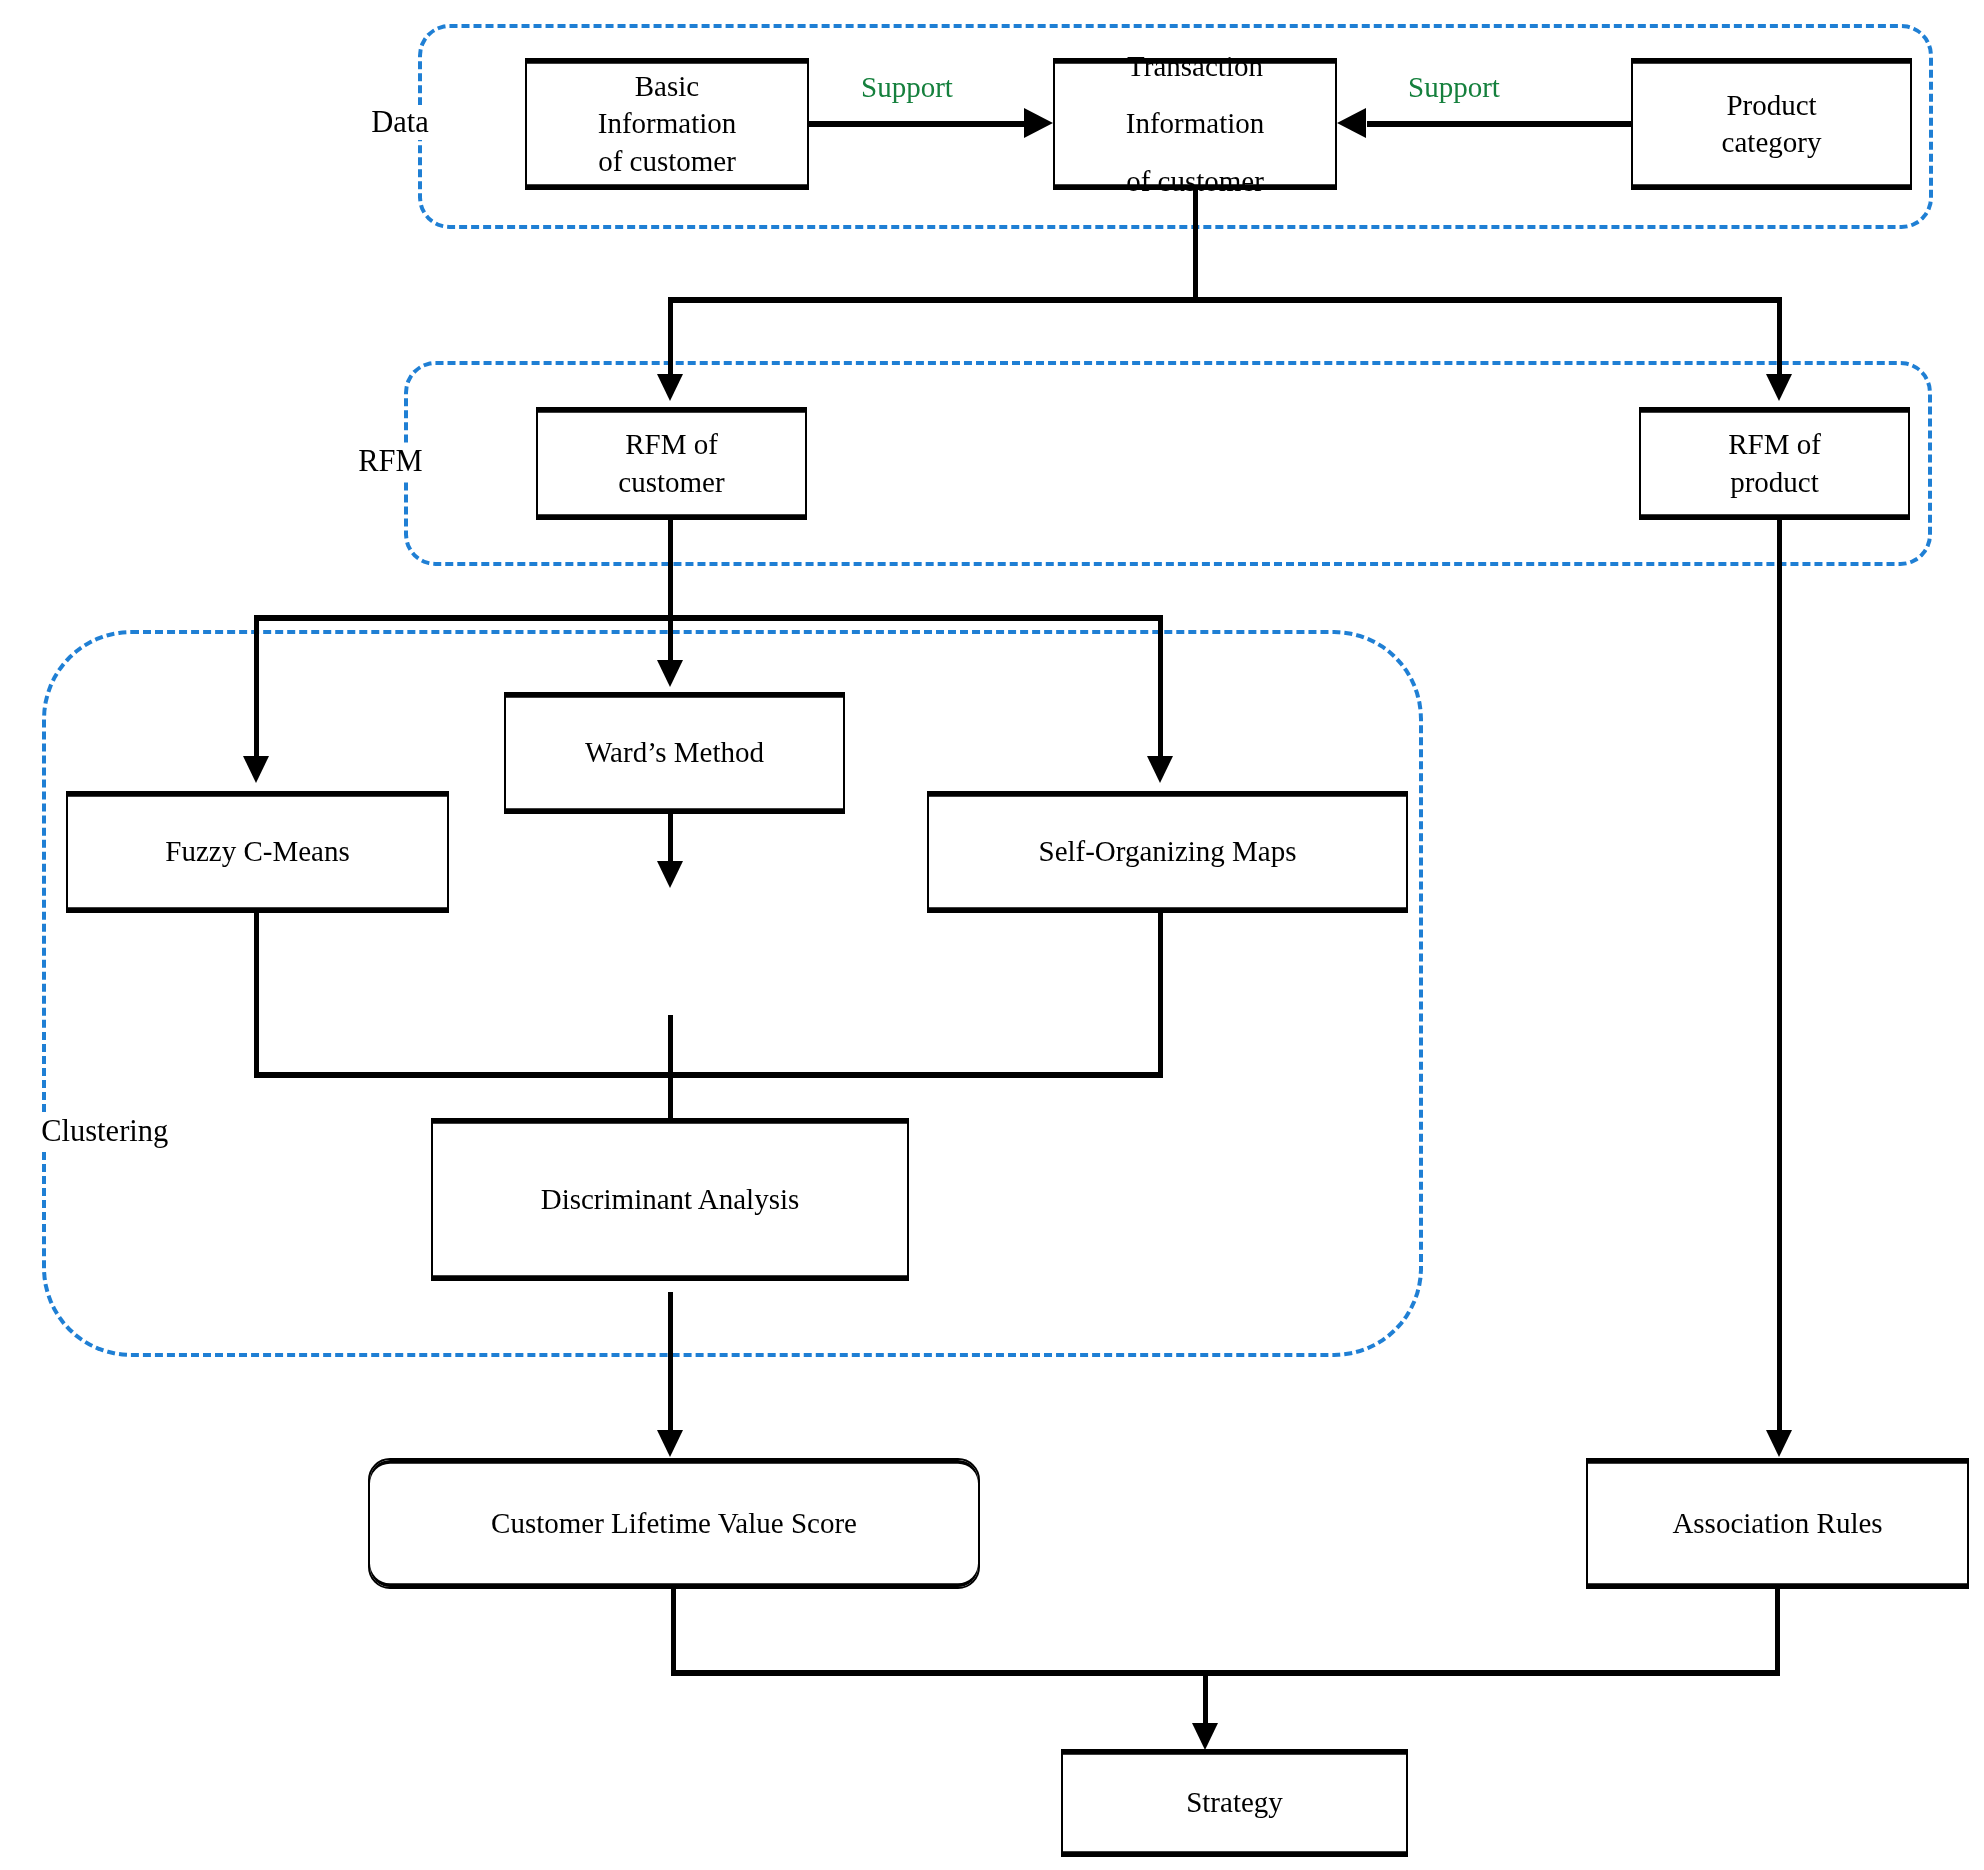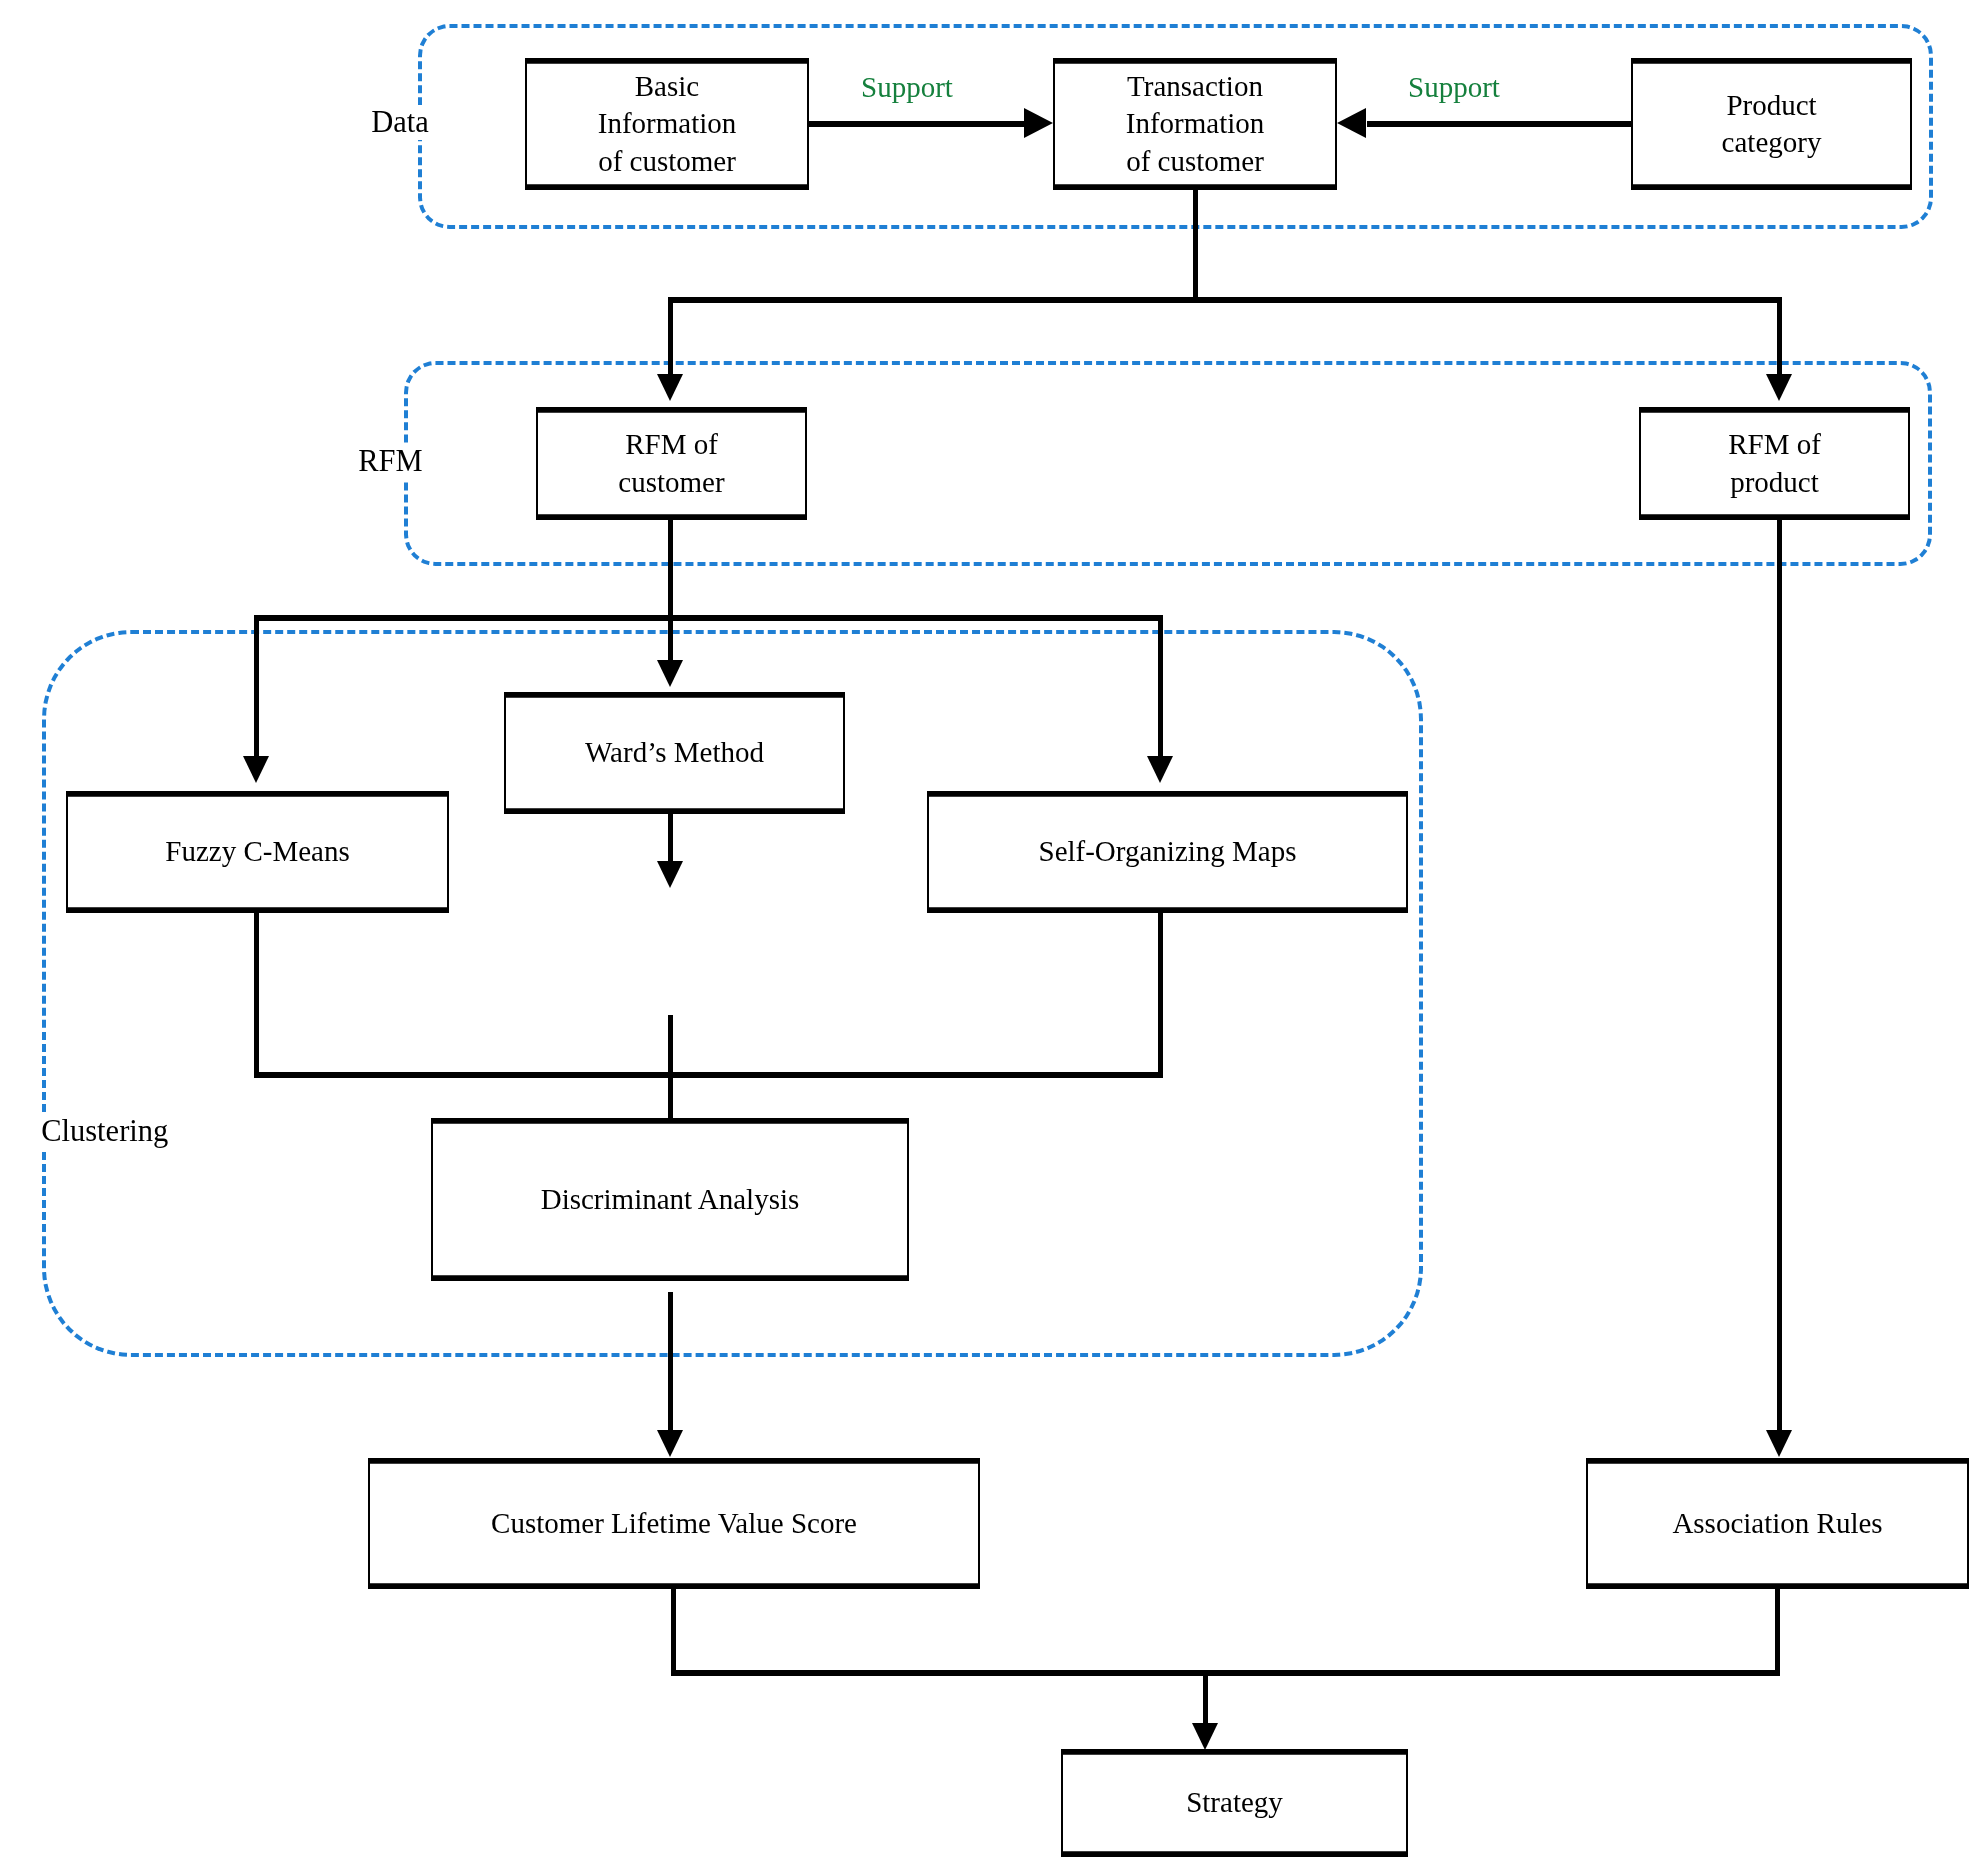--- a/index.html
+++ b/index.html
@@ -121,21 +121,21 @@
   <div class="group-label" style="left:355px; top:444px;">RFM</div>
 
   <div class="group-label" style="left:38px; top:1114px;">Clustering</div>
 
   <div class="node" style="left:525px; top:58px; width:284px; height:132px; flex-direction:column;">
     <span>Basic</span>
     <span>Information</span>
     <span>of customer</span>
   </div>
 
-  <div class="node" style="left:1053px; top:58px; width:284px; height:132px; flex-direction:column;">
+  <div class="node" style="left:1053px; top:58px; width:284px; height:132px; flex-direction:column;gap:20px;">
     <span>Transaction</span>
     <span>Information</span>
     <span>of customer</span>
   </div>
 
   <div class="node" style="left:1631px; top:58px; width:281px; height:132px; flex-direction:column;">
     <span>Product</span>
     <span>category</span>
   </div>
 
@@ -203,21 +203,21 @@
   <div class="node" style="left:431px; top:1118px; width:478px; height:163px;">
     <span>Discriminant  Analysis</span>
   </div>
 
   <div class="vline" style="left:668px; top:1292px; width:4.7px; height:139px;"></div>
   <div class="arrow-down" style="left:657px; top:1430px;"></div>
 
   <div class="vline" style="left:1777px; top:520px; width:4.7px; height:911px;"></div>
   <div class="arrow-down" style="left:1766px; top:1430px;"></div>
 
-  <div class="node" style="left:368px; top:1458px; width:612px; height:131px;">
+  <div class="node" style="left:368px; top:1458px; width:612px; height:131px;border-radius:22px;">
     <span>Customer Lifetime  Value  Score</span>
   </div>
 
   <div class="node" style="left:1586px; top:1458px; width:383px; height:131px;">
     <span>Association Rules</span>
   </div>
 
   <div class="vline" style="left:671px; top:1589px; width:4.7px; height:84px;"></div>
   <div class="vline" style="left:1775px; top:1589px; width:4.7px; height:84px;"></div>
   <div class="hline thick" style="left:671px; top:1670px; width:1109px;"></div>

